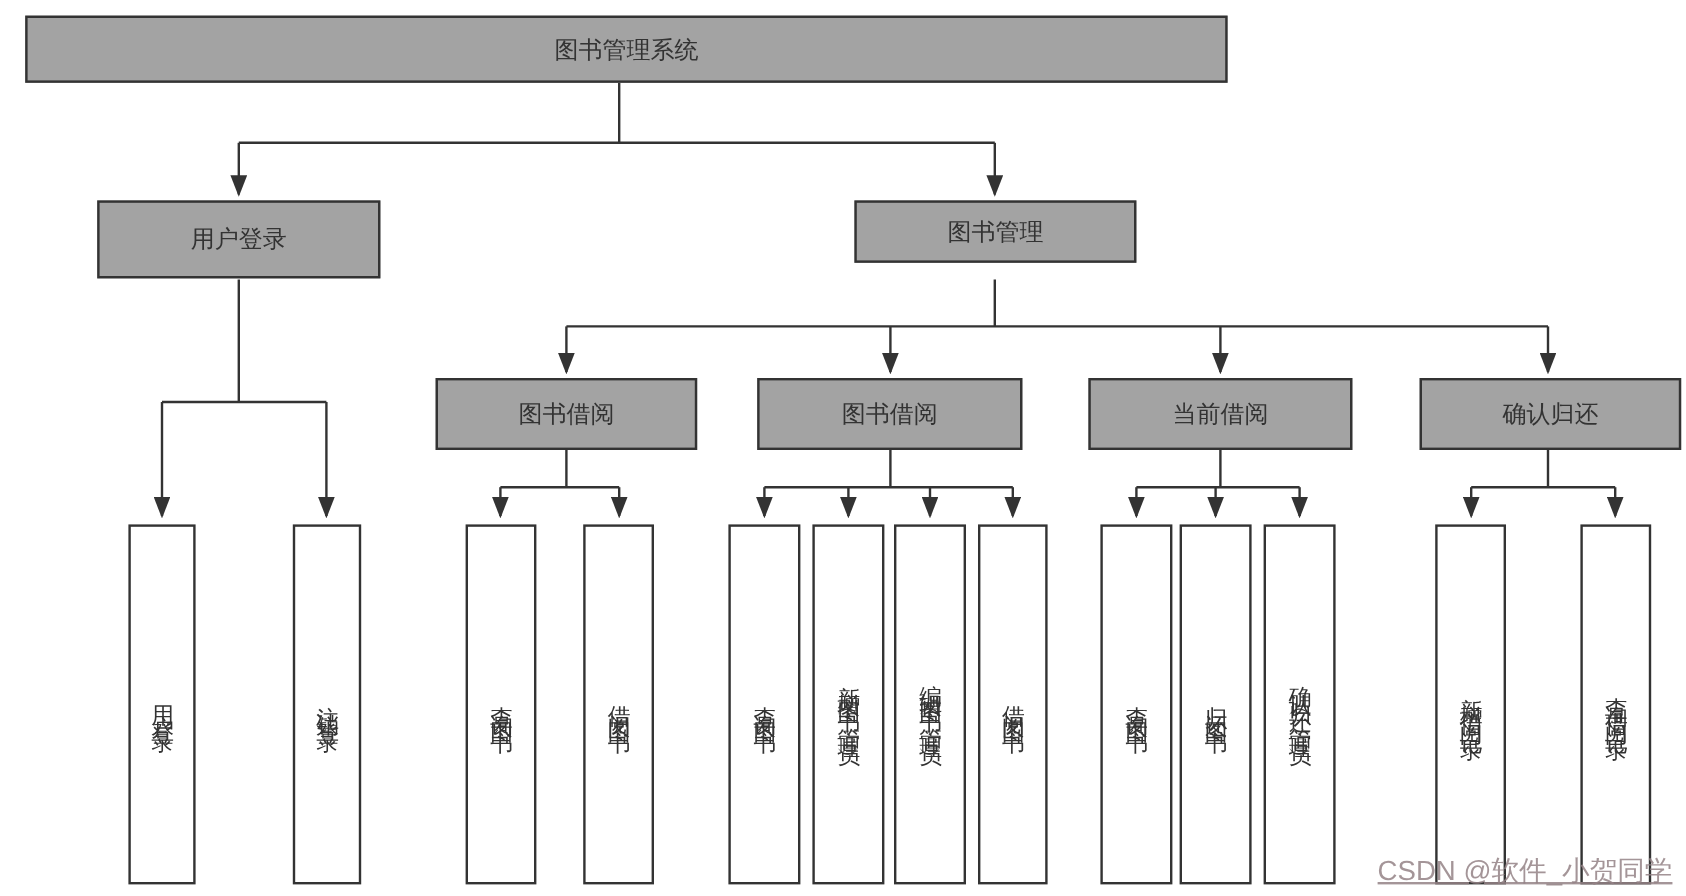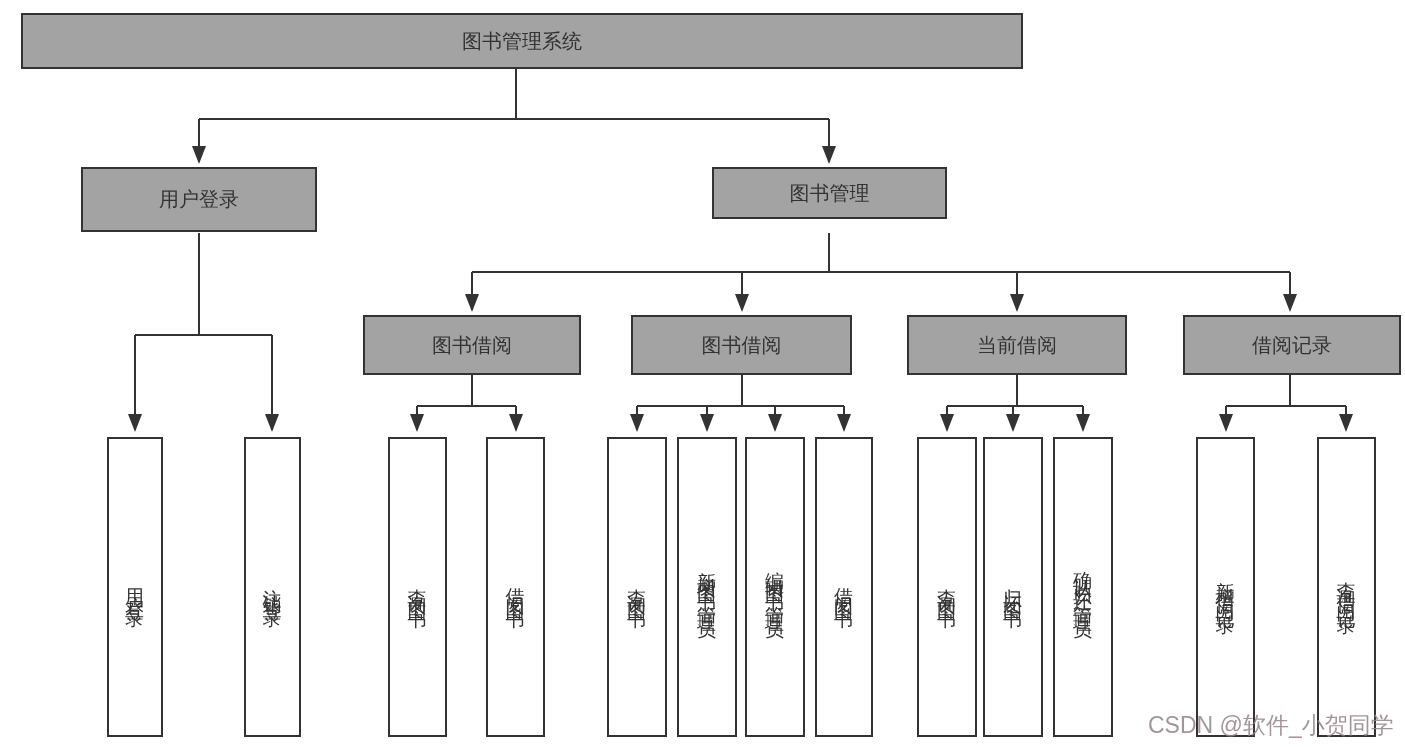--- a/index.html
+++ b/index.html
@@ -74,20 +74,21 @@
   .n-g5a { left: 1196px; top: 437px; width: 59px; height: 300px; }
   .n-g5b { left: 1317px; top: 437px; width: 59px; height: 300px; }
   .watermark {
     position: absolute;
     left: 1148px;
     top: 710px;
     z-index: 3;
     font-size: 23px;
     color: rgba(148, 131, 134, 0.85);
     white-space: nowrap;
+    text-decoration: underline;
   }
 </style>
 </head>
 <body>
 
 <div class="canvas">
 
   <svg class="wires" viewBox="0 0 1405 747" xmlns="http://www.w3.org/2000/svg">
     <defs>
       <marker id="arrow" viewBox="0 0 9 7" refX="8" refY="3.5" markerWidth="9" markerHeight="7" orient="auto" markerUnits="strokeWidth">
@@ -145,21 +146,21 @@
   <div class="hbox n-l3a">
     <span>图书借阅</span>
   </div>
   <div class="hbox n-l3b">
     <span>图书借阅</span>
   </div>
   <div class="hbox n-l3c">
     <span>当前借阅</span>
   </div>
   <div class="hbox n-l3d">
-    <span>借阅记录</span>
+    <span>确认归还</span>
   </div>
 
   <div class="vbox n-g1a">
     <span>用户登录</span>
   </div>
   <div class="vbox n-g1b">
     <span>注销登录</span>
   </div>
 
   <div class="vbox n-g2a">

